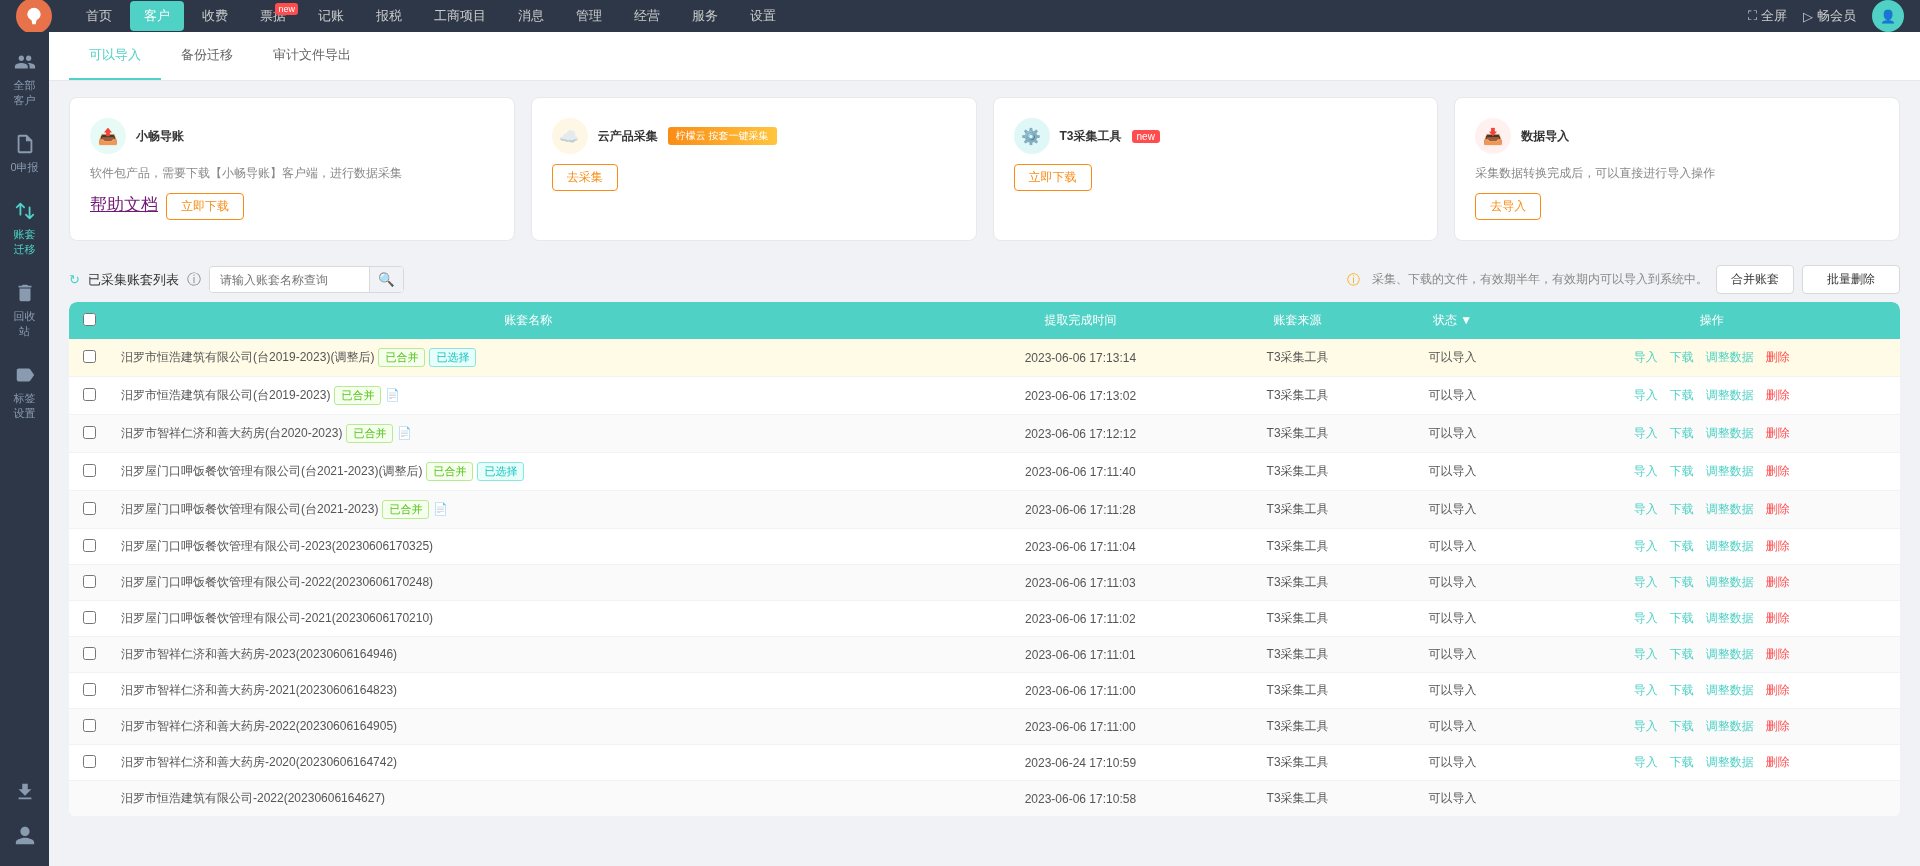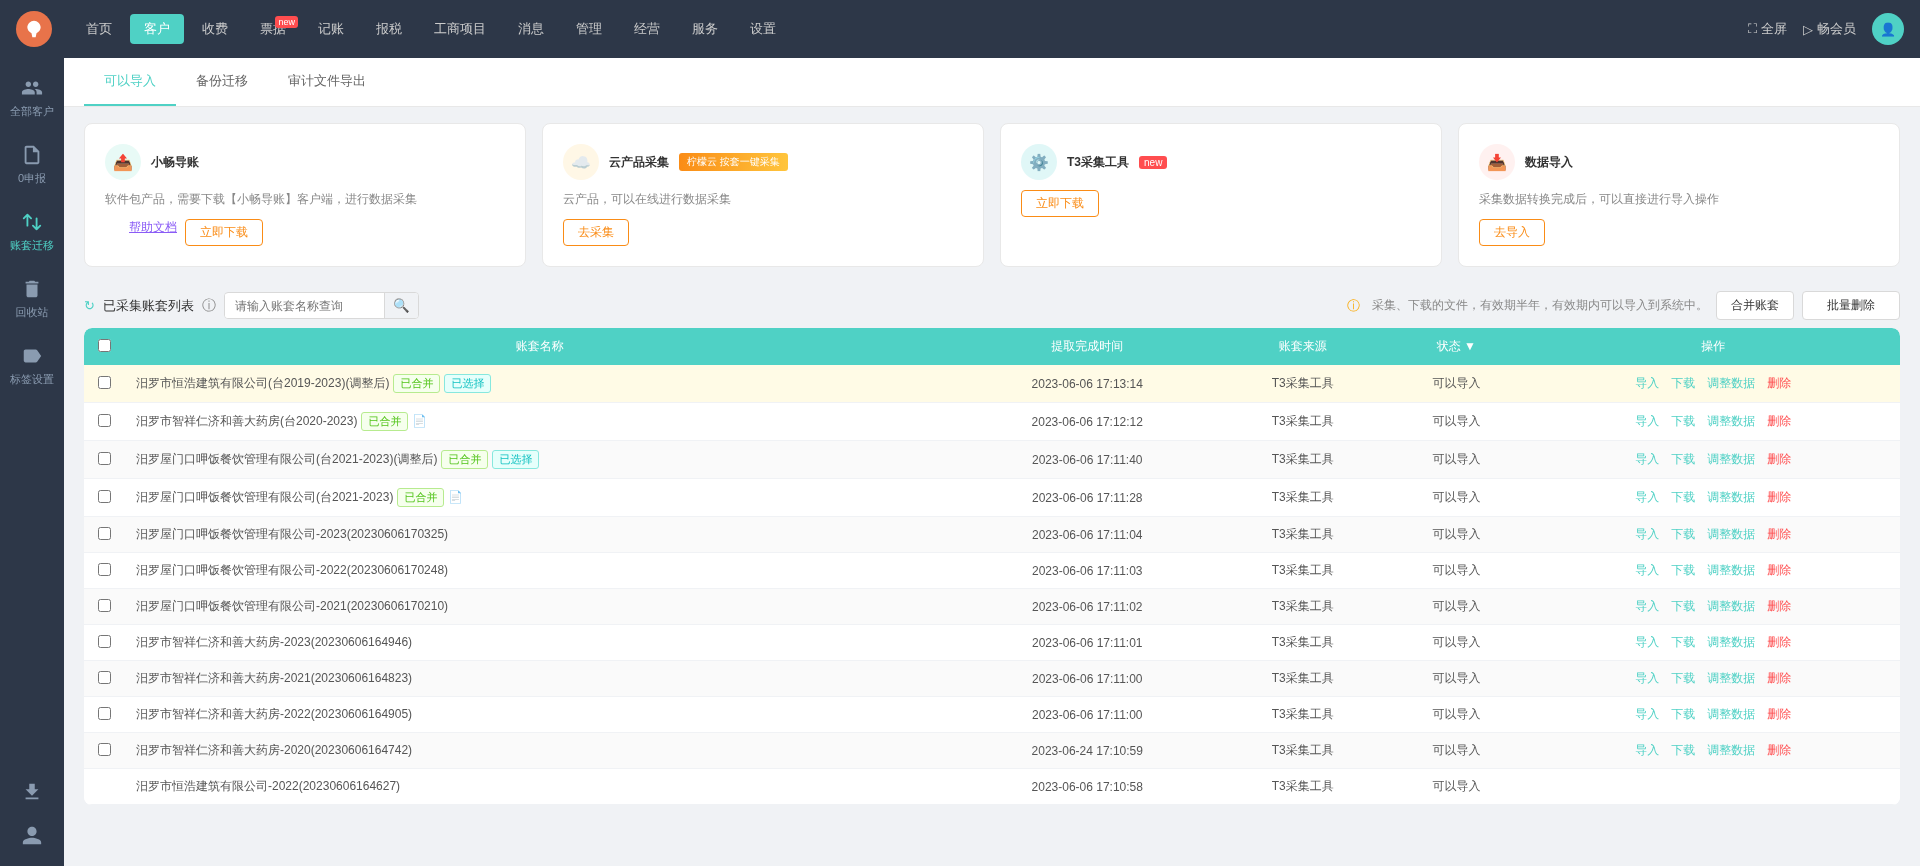--- a/index.html
+++ b/index.html
@@ -1,34 +1,34 @@
 <!DOCTYPE html>
 <html><head>
   <meta charset="utf-8">
   <style>
     * { margin: 0; padding: 0; box-sizing: border-box; }
     body { font-family: 'Microsoft YaHei', Arial, sans-serif; font-size: 13px; background: #f0f2f5; color: #333; width: 1920px; height: 866px; overflow: hidden; display: flex; flex-direction: column; }
 
     
-    .top-nav { height: 58px; background: #2d3748; display: flex; align-items: center; padding: 0 16px; flex-shrink: 0; }
+    .top-nav { height: 32px; background: #2d3748; display: flex; align-items: center; padding: 0 16px; flex-shrink: 0; }
     .logo { width: 36px; height: 36px; background: #e8734a; border-radius: 50%; display: flex; align-items: center; justify-content: center; margin-right: 20px; flex-shrink: 0; }
     .logo svg { width: 20px; height: 20px; }
     .nav-items { display: flex; align-items: center; flex: 1; gap: 4px; }
     .nav-item { color: #ccc; padding: 6px 14px; border-radius: 4px; cursor: pointer; font-size: 13px; position: relative; }
     .nav-item.active { background: #4fd1c5; color: #fff; border-radius: 4px; }
     .nav-badge { position: absolute; top: 2px; right: 2px; background: #ff4d4f; color: #fff; font-size: 9px; padding: 1px 3px; border-radius: 3px; }
     .nav-right { display: flex; align-items: center; gap: 16px; color: #ccc; font-size: 13px; }
     .nav-right-item { display: flex; align-items: center; gap: 4px; cursor: pointer; }
     .avatar { width: 32px; height: 32px; border-radius: 50%; background: #4fd1c5; display: flex; align-items: center; justify-content: center; color: #fff; }
 
     
     .main-layout { display: flex; flex: 1; overflow: hidden; }
 
     
-    .sidebar { width: 64px; background: #2d3748; display: flex; flex-direction: column; align-items: center; padding: 8px 1px; gap: 4px; flex-shrink: 0; }
+    .sidebar { width: 49px; background: #2d3748; display: flex; flex-direction: column; align-items: center; padding: 8px 1px; gap: 4px; flex-shrink: 0; }
     .sidebar-item { display: flex; flex-direction: column; align-items: center; gap: 4px; padding: 10px 8px; cursor: pointer; color: #8a9bb0; width: 100%; }
     .sidebar-item.active { color: #4fd1c5; }
     .sidebar-icon { width: 24px; height: 24px; display: flex; align-items: center; justify-content: center; }
     .sidebar-label { font-size: 11px; text-align: center; }
 
     
     .content { flex: 1; display: flex; flex-direction: column; overflow: hidden; background: #f0f2f5; }
 
     
     .tabs-bar { background: #fff; padding: 0 20px; display: flex; align-items: flex-end; border-bottom: 1px solid #e8e8e8; flex-shrink: 0; }
@@ -42,21 +42,21 @@
     .card-icon { width: 36px; height: 36px; border-radius: 50%; display: flex; align-items: center; justify-content: center; font-size: 16px; flex-shrink: 0; }
     .card-icon.green { background: #e8faf6; color: #2ecb9e; }
     .card-icon.orange { background: #fff7e6; color: #f5a623; }
     .card-icon.teal { background: #e0f7f7; color: #2ecb9e; }
     .card-icon.red { background: #fff1f0; color: #ff6b6b; }
     .card-title { font-size: 12px; font-weight: 600; color: #333; }
     .card-badge { background: #ff4d4f; color: #fff; font-size: 10px; padding: 1px 5px; border-radius: 3px; }
     .card-badge-orange { background: linear-gradient(90deg, #fa8c16, #ffc53d); color: #fff; font-size: 10px; padding: 2px 8px; border-radius: 3px; }
     .card-desc { font-size: 12px; color: #888; line-height: 1.6; flex: 1; }
     .card-actions { display: flex; gap: 8px; }
-    .btn-link { font-size: 12px; color: #8b5cf6; cursor: pointer; text-decoration: underline; margin-left: 24px; }
+    .btn-link { font-size: 17px; color: #701a75; cursor: pointer; text-decoration: underline; }
     .btn-outline-orange { border: 1px solid #fa8c16; color: #fa8c16; background: #fff; padding: 4px 14px; border-radius: 4px; cursor: pointer; font-size: 12px; }
 
     
     .table-area { flex: 1; padding: 0 20px 10px; overflow: hidden; display: flex; flex-direction: column; }
     .table-toolbar { display: flex; align-items: center; justify-content: space-between; padding: 8px 0; flex-shrink: 0; }
     .table-toolbar-left { display: flex; align-items: center; gap: 8px; }
     .table-toolbar-right { display: flex; align-items: center; gap: 8px; }
     .search-box { display: flex; align-items: center; border: 1px solid #d9d9d9; border-radius: 4px; overflow: hidden; background: #fff; }
     .search-input { border: none; outline: none; padding: 5px 10px; font-size: 12px; width: 159px; color: #333; }
     .search-btn { background: #f0f2f5; border: none; padding: 5px 8px; cursor: pointer; border-left: 1px solid #d9d9d9; color: #666; }
@@ -217,21 +217,20 @@
           <button class="btn-outline-orange">立即下载</button>
         </div>
       </div>
 
       <div class="card">
         <div class="card-header">
           <div class="card-icon orange">☁️</div>
           <span class="card-title">云产品采集</span>
           <span class="card-badge-orange">柠檬云 按套一键采集</span>
         </div>
-        <div class="card-desc">云产品，可以在线进行数据采集</div>
         <div class="card-actions">
           <button class="btn-outline-orange">去采集</button>
         </div>
       </div>
 
       <div class="card">
         <div class="card-header">
           <div class="card-icon teal">⚙️</div>
           <span class="card-title">T3采集工具</span>
           <span class="card-badge">new</span>
@@ -288,20 +287,28 @@
           <tr class="highlighted">
                 <td><input type="checkbox" style=""></td>
                 <td>汨罗市恒浩建筑有限公司(台2019-2023)(调整后)<span class="tag tag-green">已合并</span><span class="tag tag-teal">已选择</span></td>
                 <td>2023-06-06 17:13:14</td>
                 <td>T3采集工具</td>
                 <td class="status-ok">可以导入</td>
                 <td><span class="action-link ">导入</span><span class="action-link ">下载</span><span class="action-link ">调整数据</span><span class="action-link delete">删除</span></td>
               </tr>
               <tr>
                 <td><input type="checkbox" style=""></td>
+                <td>汨罗市恒浩建筑有限公司(台2019-2023)<span class="tag tag-green">已合并</span><span class="file-icon">📄</span></td>
+                <td>2023-06-06 17:13:02</td>
+                <td>T3采集工具</td>
+                <td class="status-ok">可以导入</td>
+                <td><span class="action-link ">导入</span><span class="action-link ">下载</span><span class="action-link ">调整数据</span><span class="action-link delete">删除</span></td>
+              </tr>
+              <tr>
+                <td><input type="checkbox" style=""></td>
                 <td>汨罗市智祥仁济和善大药房(台2020-2023)<span class="tag tag-green">已合并</span><span class="file-icon">📄</span></td>
                 <td>2023-06-06 17:12:12</td>
                 <td>T3采集工具</td>
                 <td class="status-ok">可以导入</td>
                 <td><span class="action-link ">导入</span><span class="action-link ">下载</span><span class="action-link ">调整数据</span><span class="action-link delete">删除</span></td>
               </tr>
               <tr>
                 <td><input type="checkbox" style=""></td>
                 <td>汨罗屋门口呷饭餐饮管理有限公司(台2021-2023)(调整后)<span class="tag tag-green">已合并</span><span class="tag tag-teal">已选择</span></td>
                 <td>2023-06-06 17:11:40</td>

